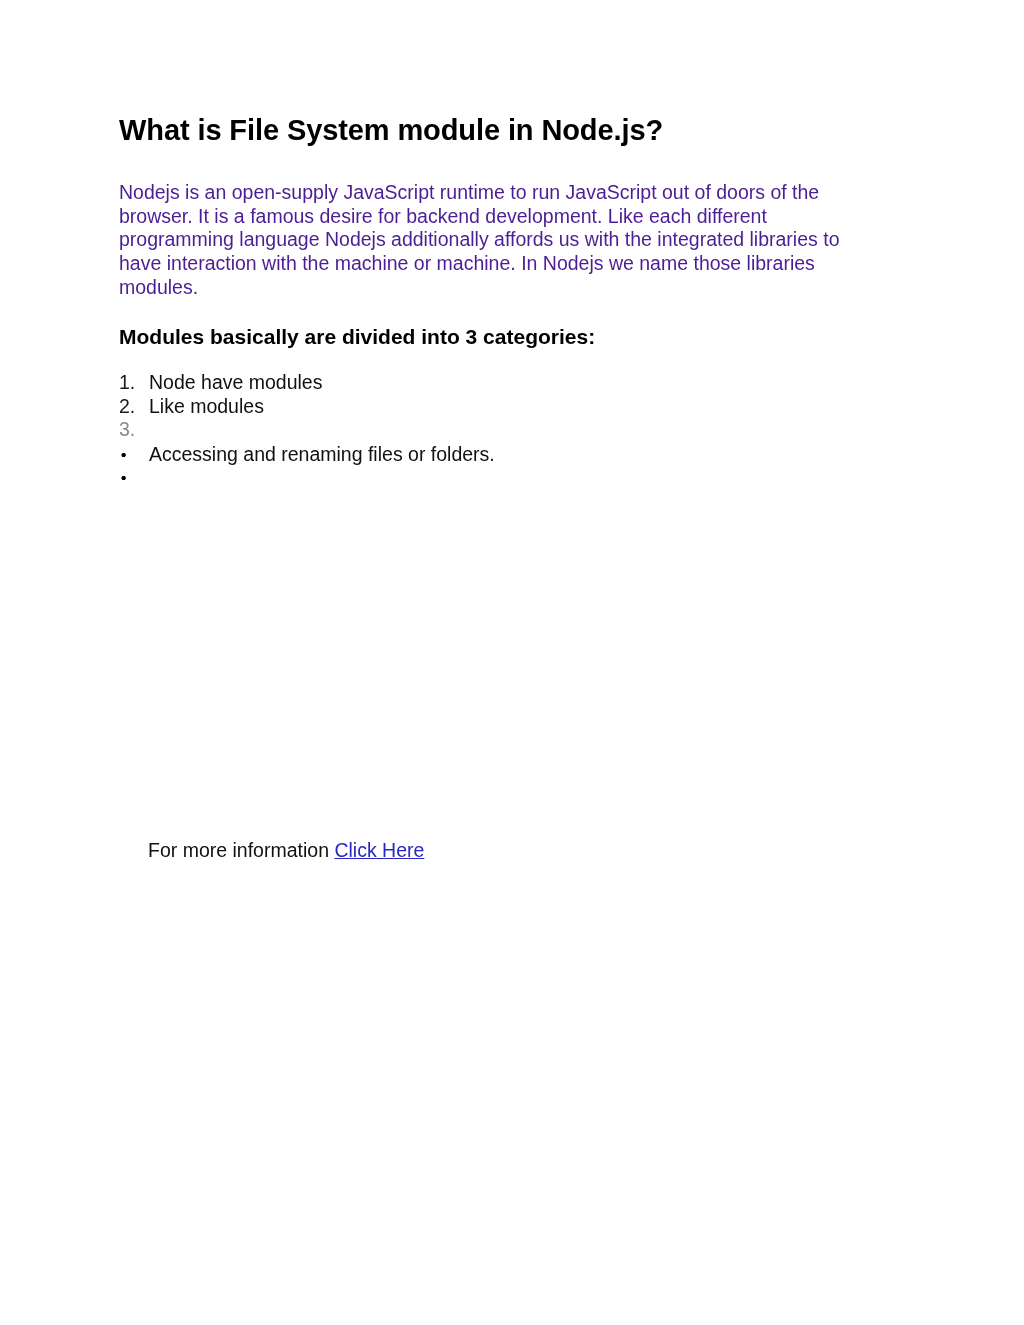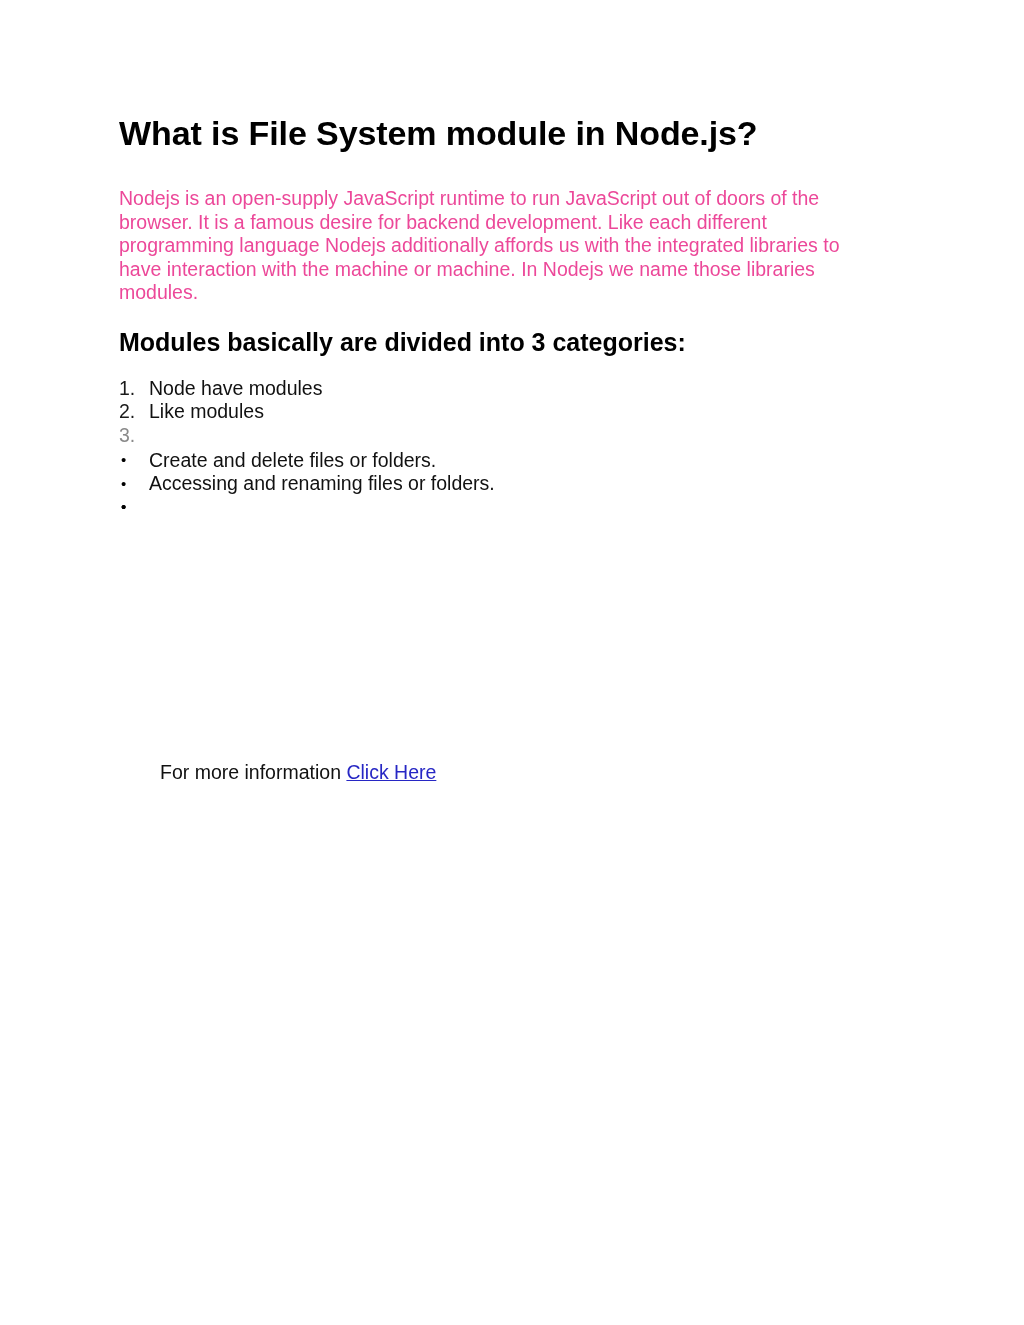--- a/index.html
+++ b/index.html
@@ -25,42 +25,42 @@
   }
 
   .content {
     position: absolute;
     left: 119px;
     top: 113px;
     width: 800px;
   }
 
   .doc-title {
-    font-size: 34px;
+    font-size: 29px;
     font-weight: bold;
     line-height: 1.18;
     letter-spacing: -0.1px;
     margin: 0 0 34px 0;
     color: #000000;
   }
 
   .body-para {
     font-size: 19.5px;
     line-height: 23.6px;
     margin: 0 0 26px 0;
-    color: #ec4899;
+    color: #4c1d95;
     max-width: 745px;
   }
 
   .body-para.wide {
     max-width: 795px;
   }
 
   .section-head {
-    font-size: 25px;
+    font-size: 21px;
     font-weight: bold;
     line-height: 23px;
     margin: 0 0 23px 0;
     color: #000000;
   }
 
   ol.num-list {
     margin: 0 0 25px 0;
     padding: 0;
     list-style: none;
@@ -99,23 +99,22 @@
     left: 2px;
     top: -0.5px;
     font-size: 15px;
     line-height: 23.4px;
     color: #000000;
   }
 
   .footer-block {
     position: absolute;
     left: 148px;
-    top: 760px;
+    top: 838px;
     width: 600px;
-    margin-left: 12px;
   }
   .footer-line {
     font-size: 19.5px;
     line-height: 24px;
     color: #111111;
     white-space: nowrap;
   }
   .footer-link {
     color: #2727c4;
     text-decoration: underline;
@@ -148,21 +147,20 @@
         <span class="marker">3.</span>
       </li>
     </ol>
 
 
 
 
     <ul class="bullet-list">
       <li>
         <span class="bullet">•</span>
-        <span>Create and delete files or folders.</span>
       </li>
       <li>
         <span class="bullet">•</span>
         <span>Accessing and renaming files or folders.</span>
       </li>
       <li>
         <span class="bullet">•</span>
       </li>
       <li>
         <span class="bullet">•</span>

